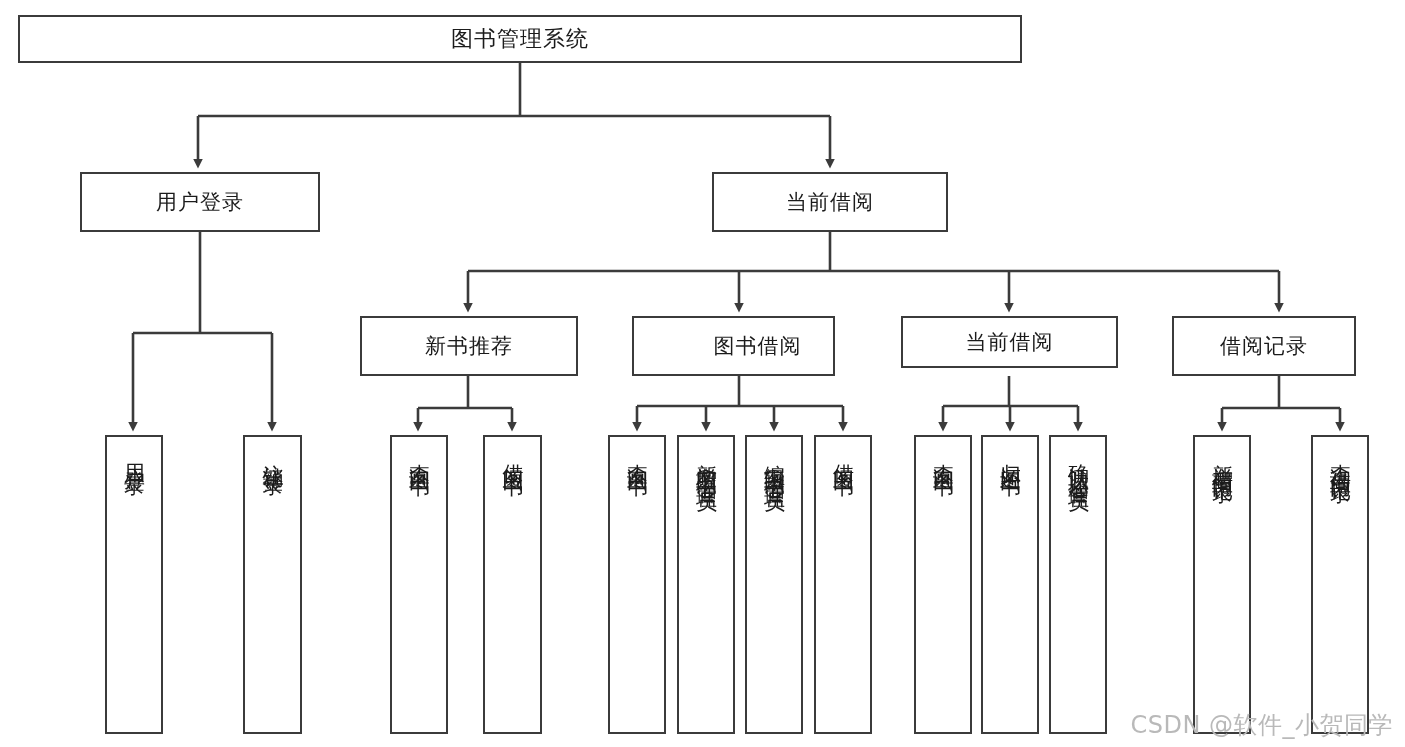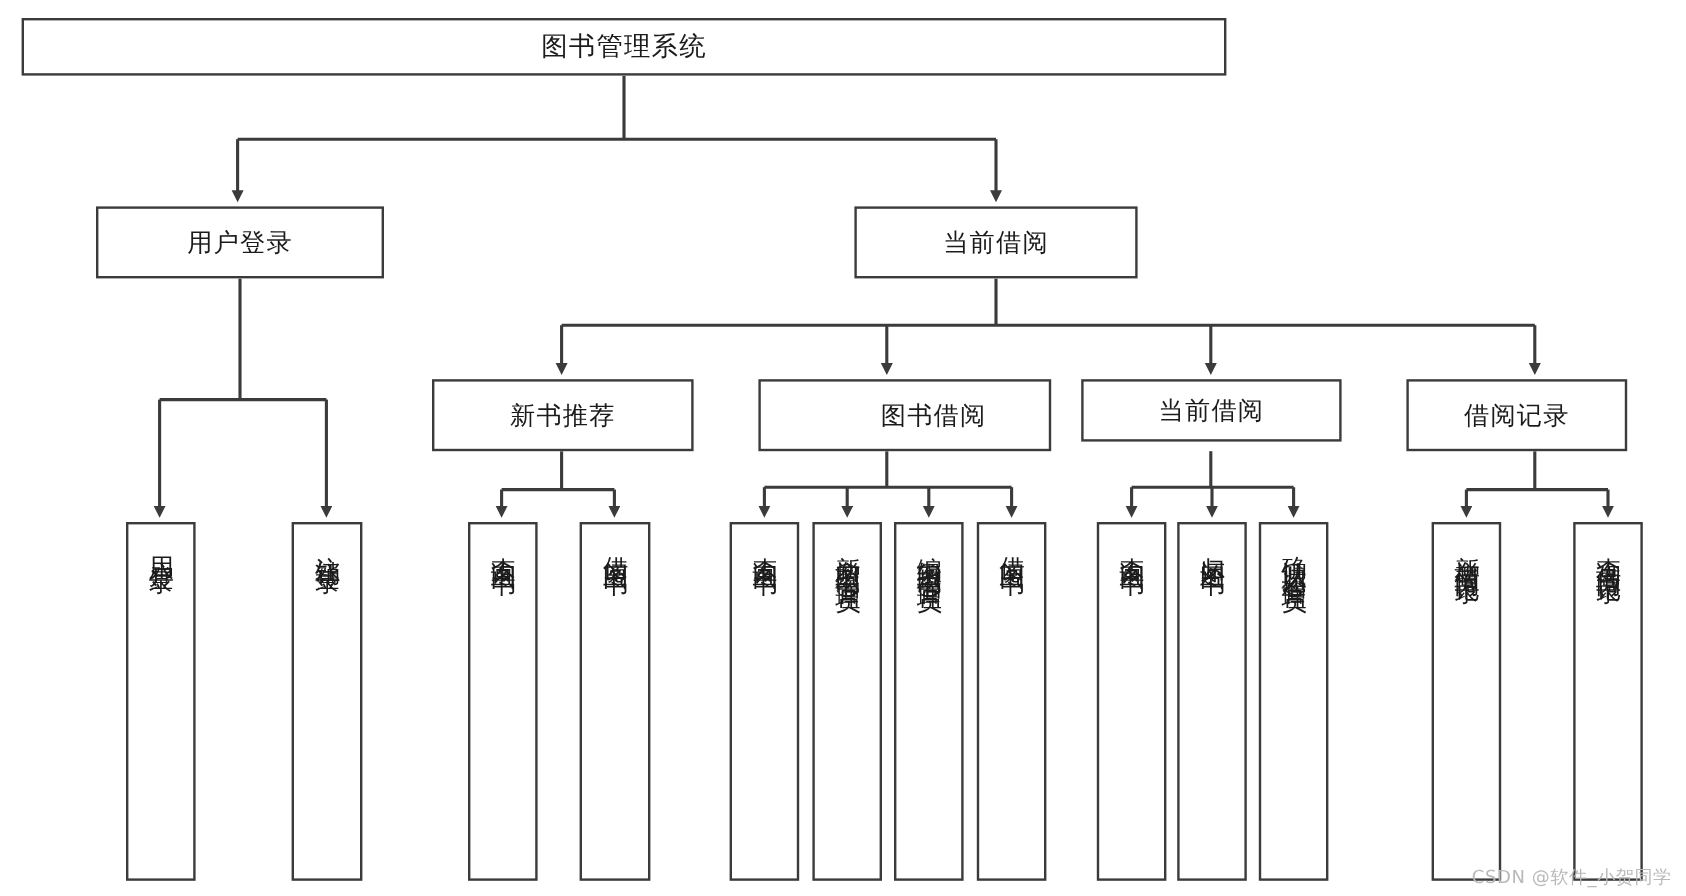--- a/index.html
+++ b/index.html
@@ -50,21 +50,21 @@
     line-height: 1;
     white-space: nowrap;
   }
   .node.root {
     font-size: 22px;
   }
   .watermark {
     position: absolute;
     right: 12px;
     bottom: 6px;
-    font-size: 15px;
+    font-size: 24px;
     color: #b9b9b9;
     letter-spacing: 0.5px;
     white-space: nowrap;
   }
 </style>
 </head>
 <body>
 
 <div id="canvas">
 
@@ -125,21 +125,21 @@
   <div class="node h" style="left:80px; top:172px; width:240px; height:60px;">
     <span>用户登录</span>
   </div>
   <div class="node h" style="left:712px; top:172px; width:236px; height:60px;">
     <span>当前借阅</span>
   </div>
 
   <div class="node h" style="left:360px; top:316px; width:218px; height:60px;text-align:right;">
     <span>新书推荐</span>
   </div>
-  <div class="node h" style="left:632px; top:316px; width:244px; height:60px;padding-left:48px;">
+  <div class="node h" style="left:632px; top:316px; width:203px; height:60px;padding-left:48px;">
     <span>图书借阅</span>
   </div>
   <div class="node h" style="left:901px; top:316px; width:217px; height:52px;">
     <span>当前借阅</span>
   </div>
   <div class="node h" style="left:1172px; top:316px; width:184px; height:60px;">
     <span>借阅记录</span>
   </div>
 
   <div class="node v" style="left:105px; top:435px; width:58px; height:299px;">

